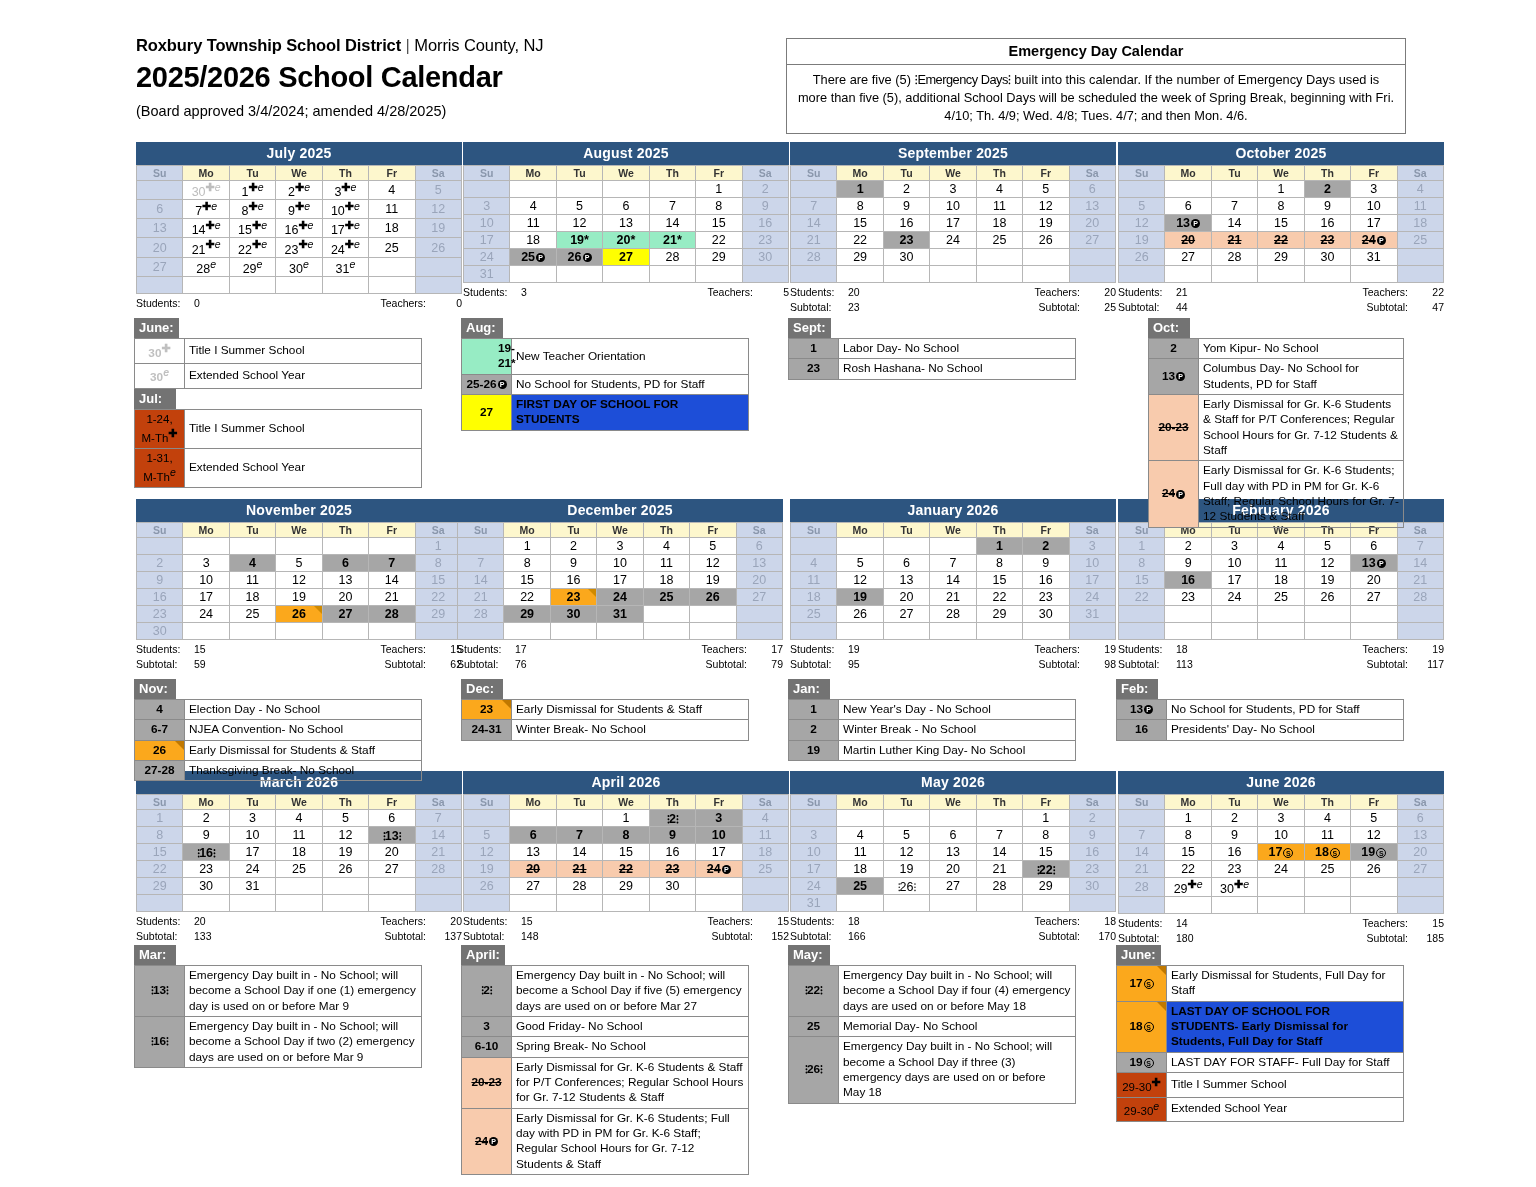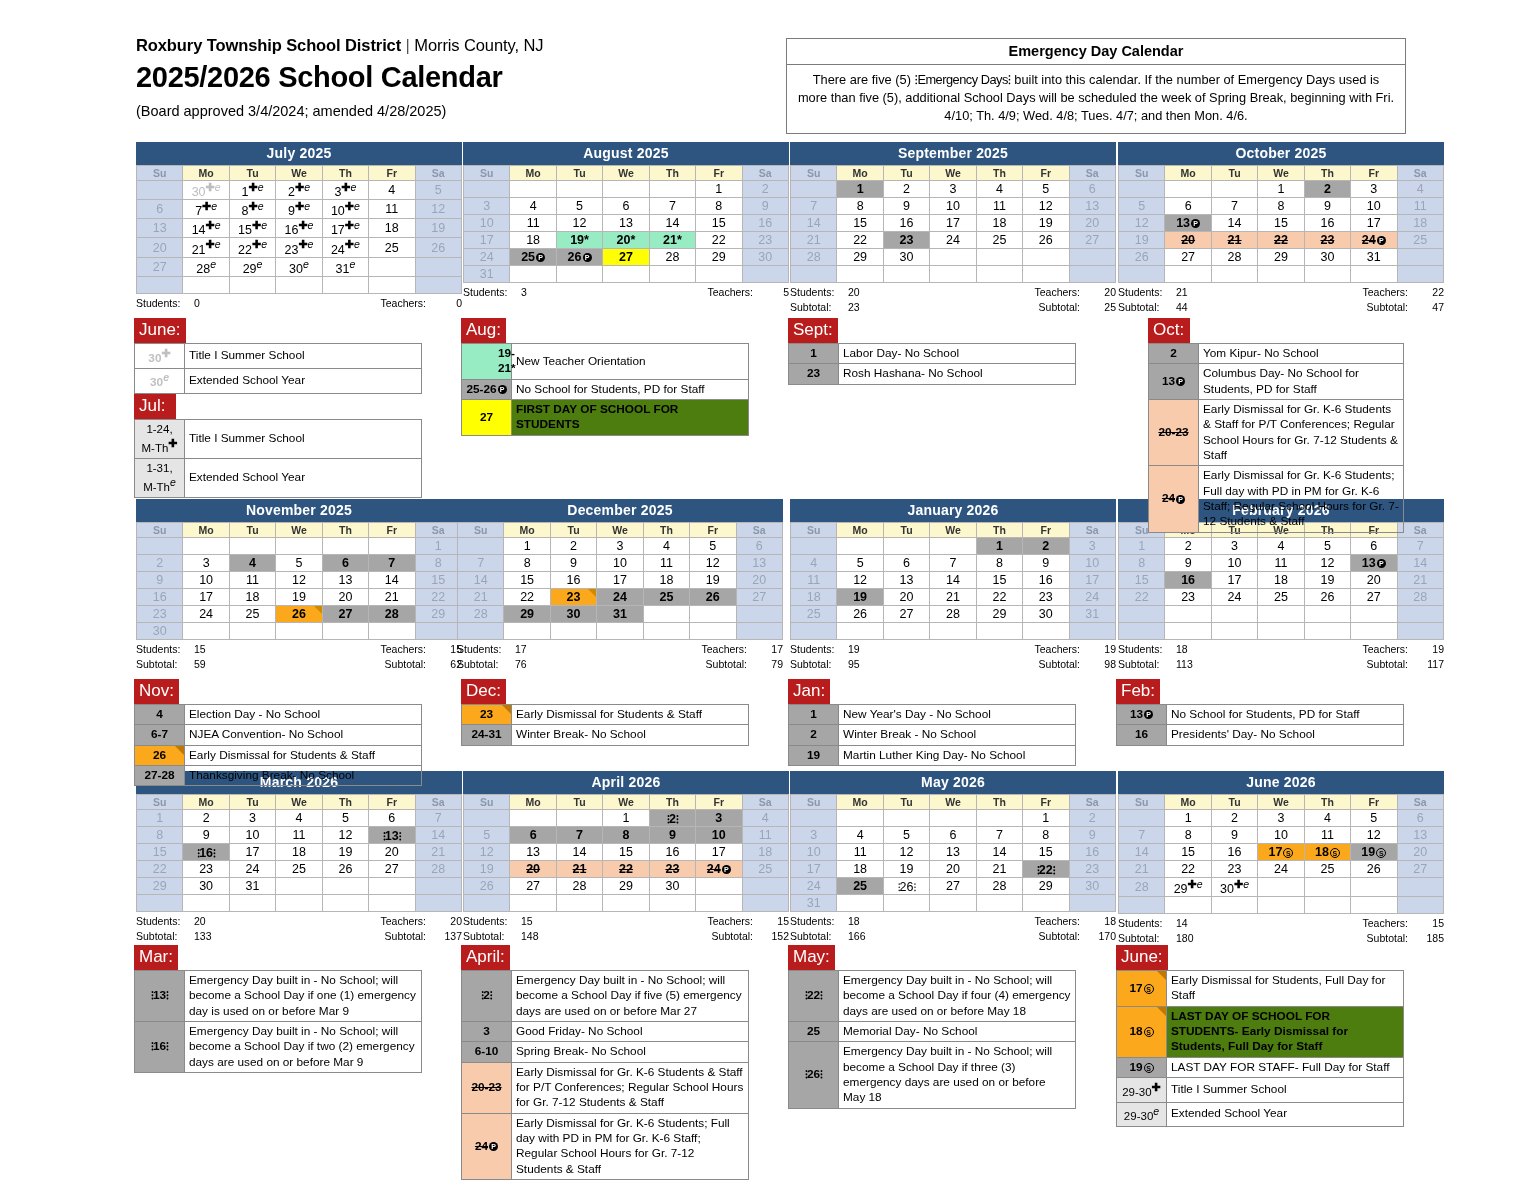--- a/index.html
+++ b/index.html
@@ -71,38 +71,38 @@
     border-top:8px solid #d08a00; border-left:8px solid transparent;
   }
 
   .totals { font-size:10.5px; margin-top:3px; position:relative; height:32px; }
   .totals .r { position:relative; height:15px; }
   .tl { position:absolute; left:0; } .tlv { position:absolute; left:58px; }
   .tr { position:absolute; right:36px; } .trv { position:absolute; right:0; }
 
   
   .legend { position:absolute; width:288px; }
-  .lg-head { background:#b91c1c; color:#fff; font-weight:normal; font-size:17px;
+  .lg-head { background:#737373; color:#fff; font-weight:bold; font-size:13px;
              padding:2px 5px 3px; display:inline-block; min-width:42px; }
   table.lgt { border-collapse:collapse; width:100%; table-layout:fixed; }
   table.lgt td { border:1px solid #8a8a8a; font-size:11.8px; padding:2px 4px; vertical-align:middle; line-height:1.3;}
   td.key { width:50px; text-align:center; font-weight:bold; font-size:11.5px; }
   td.key.gray { background:#a6a6a6; }
   td.key.green { background:#97ecc4;padding-left:36px; }
   td.key.yellow { background:#ffff00; }
   td.key.peach { background:#f8cbad; }
   td.key.orange { background:#fba81c; position:relative; }
   td.key.peach .stk { text-decoration:line-through; }
-  td.val.yellow { background:#4d7c0f; }
+  td.val.yellow { background:#1d4ed8; }
   td.key.orange::after {
     content:""; position:absolute; right:0; top:0;
     width:0; height:0; border-top:9px solid #c07800; border-left:9px solid transparent;
   }
   td.key.faded { color:#c0c0c0; background:#fff; }
-  td.key.plain { background:#e5e5e5; font-weight:normal; font-size:11.5px; }
+  td.key.plain { background:#c2410c; font-weight:normal; font-size:11.5px; }
 </style>
 </head>
 <body>
 
 <div id="header">
   <div class="dist-line">
     <span class="bold">Roxbury Township School District</span>
     <span class="sep">|</span>
     <span>Morris County, NJ</span>
   </div>

